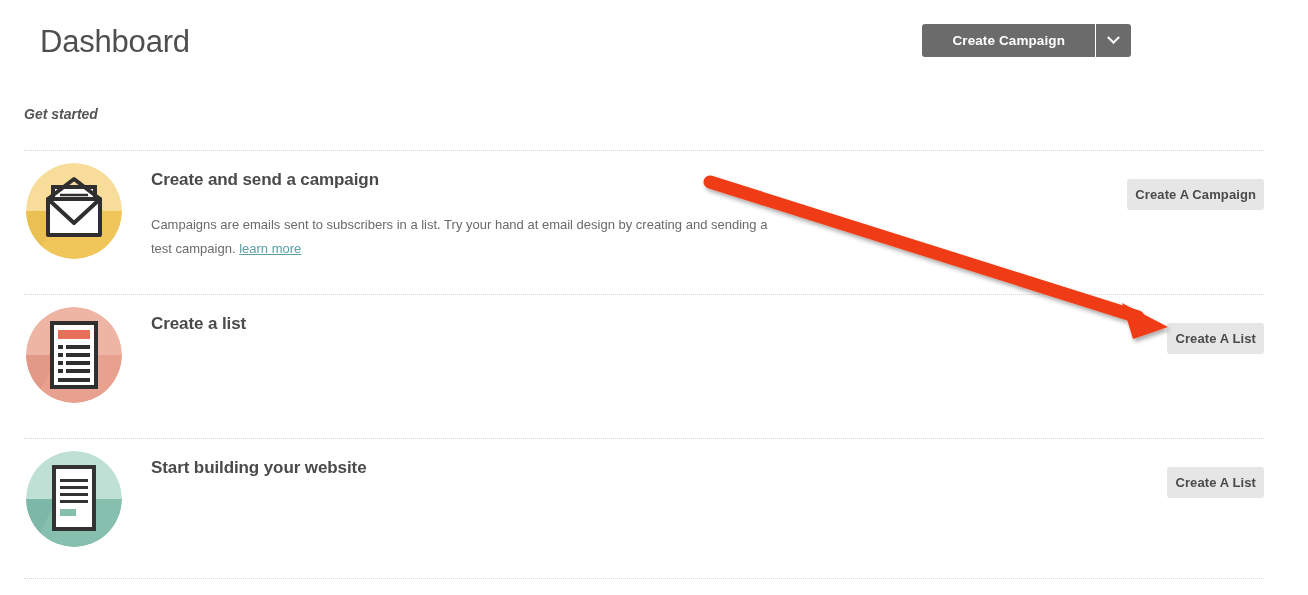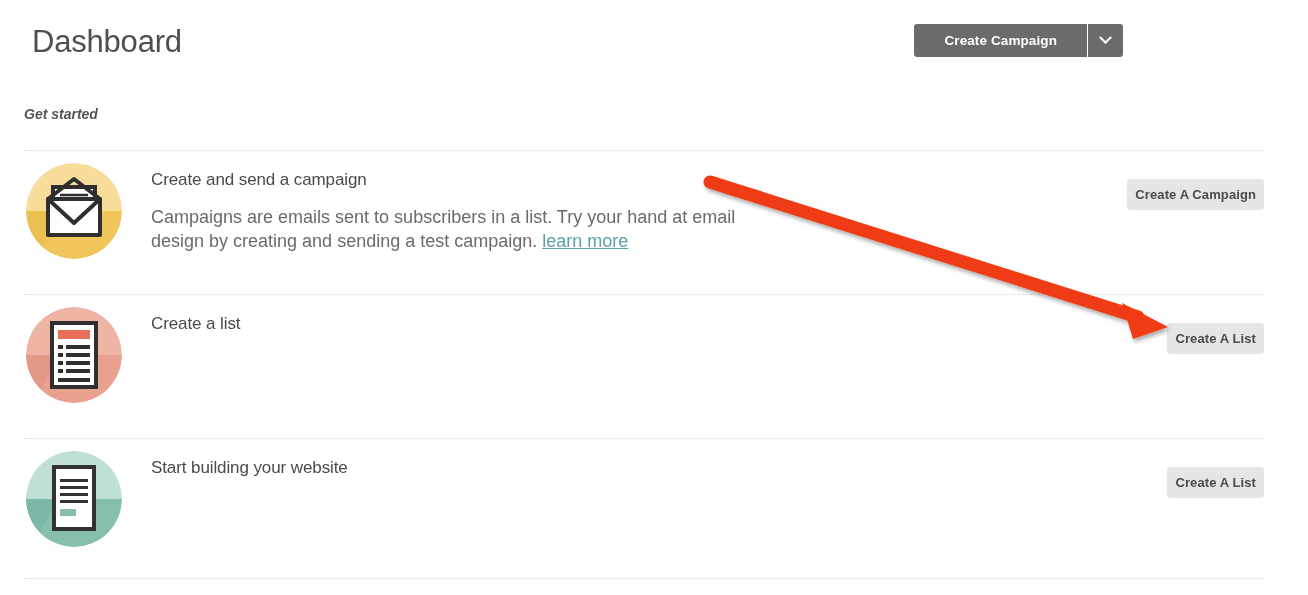--- a/index.html
+++ b/index.html
@@ -15,21 +15,21 @@
   #app {
     position: relative;
     width: 1308px;
     height: 595px;
     background: #ffffff;
   }
 
   
   .page-header {
     position: absolute;
-    left: 8px; top: 0;
+    left: 16px; top: 0;
     width: 1152px;
     height: 86px;
   }
 
   .page-title {
     position: absolute;
     left: 24px;
     top: 21px;
     font-size: 31px;
     font-weight: 400;
@@ -123,32 +123,32 @@
   }
 
   .card-body {
     position: absolute;
     left: 151px;
     top: 0;
   }
 
   .card-title {
     font-size: 17px;
-    font-weight: 400;
+    font-weight: 700;
     color: #4a4a4a;
     line-height: 22px;
     margin-top: 18px;
     letter-spacing: -0.1px;
   }
 
   .card-text {
-    font-size: 18px;
+    font-size: 13px;
     color: #6a6a6a;
     line-height: 24px;
-    margin-top: 14px;
+    margin-top: 22px;
     max-width: 640px;
   }
 
   .learn-more {
     color: #5aa0a4;
     text-decoration: underline;
     cursor: pointer;
   }
 
   .card-action {

